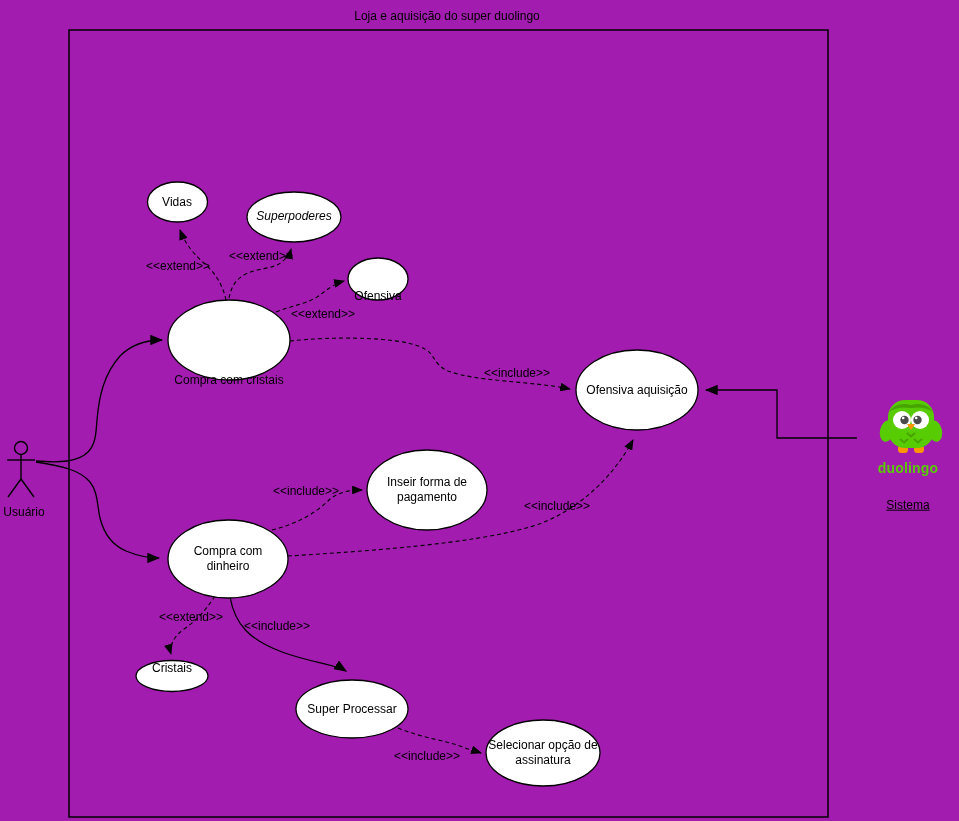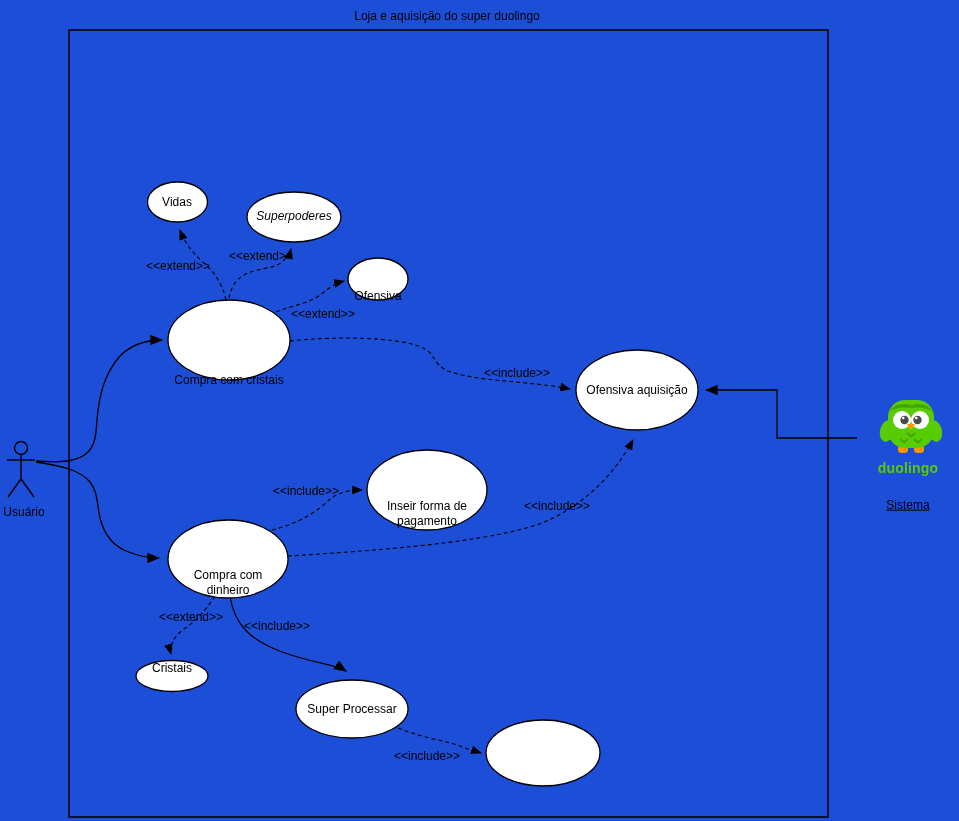--- a/index.html
+++ b/index.html
@@ -1,26 +1,26 @@
 <!DOCTYPE html>
 <html><head>
 <meta charset="utf-8">
 <style>
   html,body { margin:0; padding:0; background:#fff; }
   .canvas {
-    position:relative; width:959px; height:821px; background:#1d4ed8;
+    position:relative; width:959px; height:821px; background:#a21caf;
     font-family:"Liberation Sans", sans-serif; font-size:12px; color:#000;
     overflow:hidden;
   }
   .canvas svg.layer { position:absolute; left:0; top:0; }
   .lbl {
     position:absolute; transform:translate(-50%,-50%);
     white-space:nowrap; text-align:center; line-height:1.22;
   }
-  .lbl.wrap { white-space:normal;margin-top:24px; }
+  .lbl.wrap { white-space:normal; }
   .brand { font-weight:bold; font-size:14px; letter-spacing:0.2px; }
 </style>
 </head>
 <body>
 
 <div class="canvas">
 
   <svg class="layer" width="959" height="821" viewBox="0 0 959 821">
     <defs>
       <marker id="arr" viewBox="0 0 10 8" refX="9" refY="4" markerWidth="10" markerHeight="8" orient="auto">
@@ -95,20 +95,21 @@
 
   <div class="lbl" style="left:177px; top:202px;">Vidas</div>
   <div class="lbl" style="left:294px; top:216px;font-style:italic;">Superpoderes</div>
   <div class="lbl" style="left:378px; top:296px;text-align:right;">Ofensiva</div>
   <div class="lbl" style="left:229px; top:340px;margin-top:40px;">Compra com cristais</div>
   <div class="lbl" style="left:637px; top:390px;">Ofensiva aquisição</div>
   <div class="lbl wrap" style="left:427px; top:490px; width:104px;">Inseir forma de pagamento</div>
   <div class="lbl wrap" style="left:228px; top:559px; width:90px;">Compra com dinheiro</div>
   <div class="lbl" style="left:172px; top:668px;">Cristais</div>
   <div class="lbl" style="left:352px; top:709px;">Super Processar</div>
+  <div class="lbl wrap" style="left:543px; top:753px; width:122px;">Selecionar opção de assinatura</div>
 
   <div class="lbl" style="left:178px; top:266px;">&lt;&lt;extend&gt;&gt;</div>
   <div class="lbl" style="left:261px; top:256px;">&lt;&lt;extend&gt;&gt;</div>
   <div class="lbl" style="left:323px; top:314px;">&lt;&lt;extend&gt;&gt;</div>
   <div class="lbl" style="left:517px; top:373px;">&lt;&lt;include&gt;&gt;</div>
   <div class="lbl" style="left:306px; top:491px;">&lt;&lt;include&gt;&gt;</div>
   <div class="lbl" style="left:557px; top:506px;">&lt;&lt;include&gt;&gt;</div>
   <div class="lbl" style="left:191px; top:617px;">&lt;&lt;extend&gt;&gt;</div>
   <div class="lbl" style="left:277px; top:626px;">&lt;&lt;include&gt;&gt;</div>
   <div class="lbl" style="left:427px; top:756px;">&lt;&lt;include&gt;&gt;</div>

